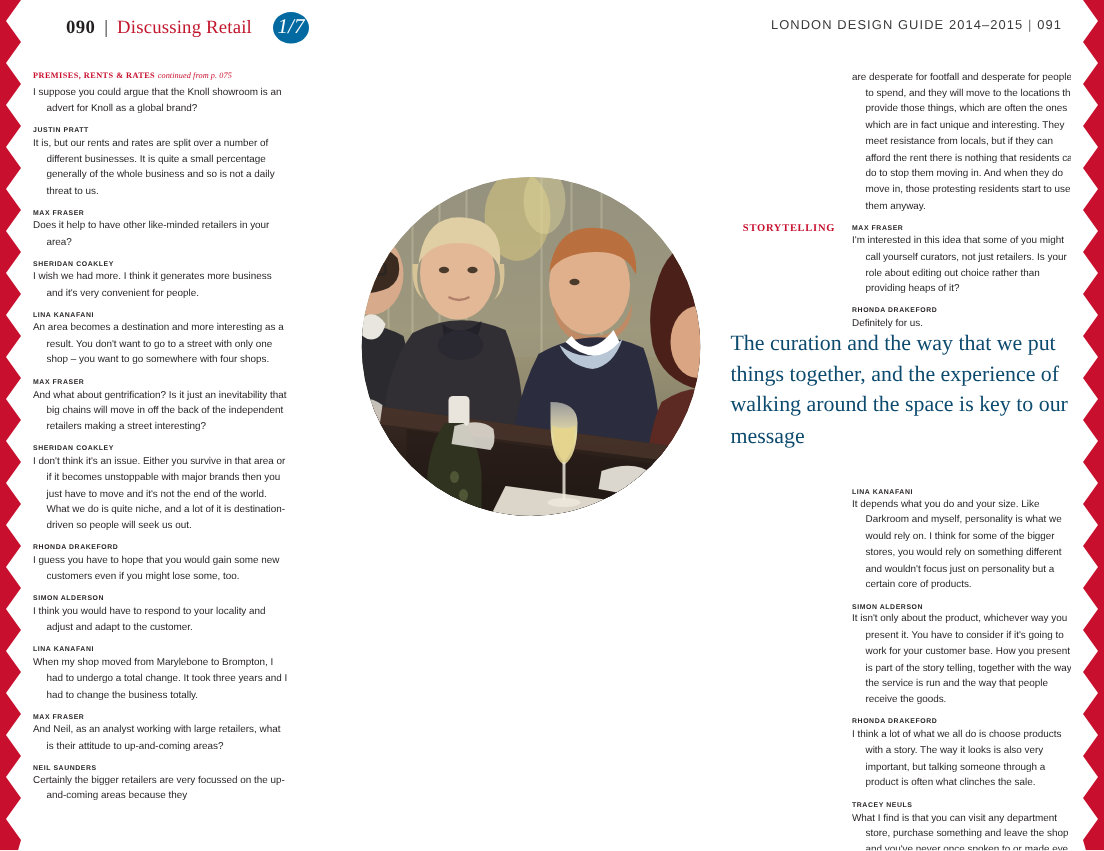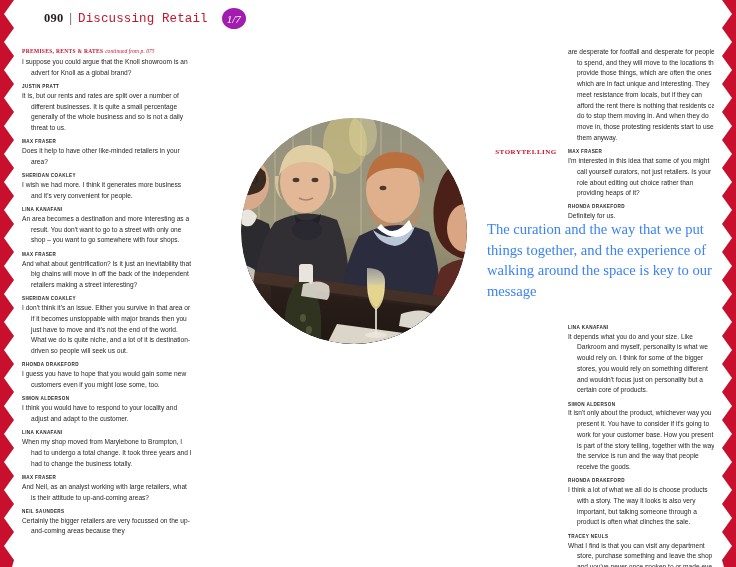--- a/index.html
+++ b/index.html
@@ -46,34 +46,34 @@
     color: #231f20;
     letter-spacing: .02em;
   }
   .head-rule {
     font-family: "Liberation Serif", serif;
     font-size: 12.5px;
     color: #231f20;
     margin: 0 1px;
   }
   .head-title {
-    font-family: Liberation Mono, monospace;
+    font-family: Liberation Serif, serif;
     font-size: 12.5px;
     color: #c1162c;
     letter-spacing: .01em;
   }
   .badge {
     margin-left: 9px;
     width: 24px;
     height: 21px;
     border-radius: 50%;
-    background: #a21caf;
+    background: #0369a1;
     color: #ffffff;
     font-family: "Liberation Serif", serif;
-    font-size: 11px;
+    font-size: 14px;
     display: flex;
     align-items: center;
     justify-content: center;
     font-style: italic;
   }
   .head-right {
     position: absolute;
     right: 28px;
     top: 11px;
     font-family: "Liberation Sans", sans-serif;
@@ -149,21 +149,21 @@
 
   
   .pullquote {
     position: absolute;
     left: 487px;
     top: 219px;
     width: 225px;
     font-family: "Liberation Serif", serif;
     font-size: 14.6px;
     line-height: 1.42;
-    color: #3b82f6;
+    color: #0c4a6e;
   }
 
   
   .photo {
     position: absolute;
     left: 241px;
     top: 118px;
     width: 226px;
     height: 226px;
     border-radius: 50%;
@@ -190,20 +190,25 @@
     </svg>
   </div>
 
   <div class="head-left">
     <span class="folio">090</span>
     <span class="head-rule">|</span>
     <span class="head-title">Discussing Retail</span>
     <span class="badge">1/7</span>
   </div>
 
+  <div class="head-right">
+    <span>LONDON DESIGN GUIDE 2014–2015</span>
+    <span class="sep">|</span>
+    <span>091</span>
+  </div>
 
   <div class="col col-left">
     <div class="kicker">
       <span>PREMISES, RENTS &amp; RATES</span>
       <i>continued from p. 075</i>
     </div>
     <div id="left-blocks">
         <p class="para hang">I suppose you could argue that the Knoll showroom is an advert for Knoll as a global brand?</p>
         <div class="speaker">JUSTIN PRATT</div>
         <p class="para hang">It is, but our rents and rates are split over a number of different businesses. It is quite a small percentage generally of the whole business and so is not a daily threat to us.</p>

